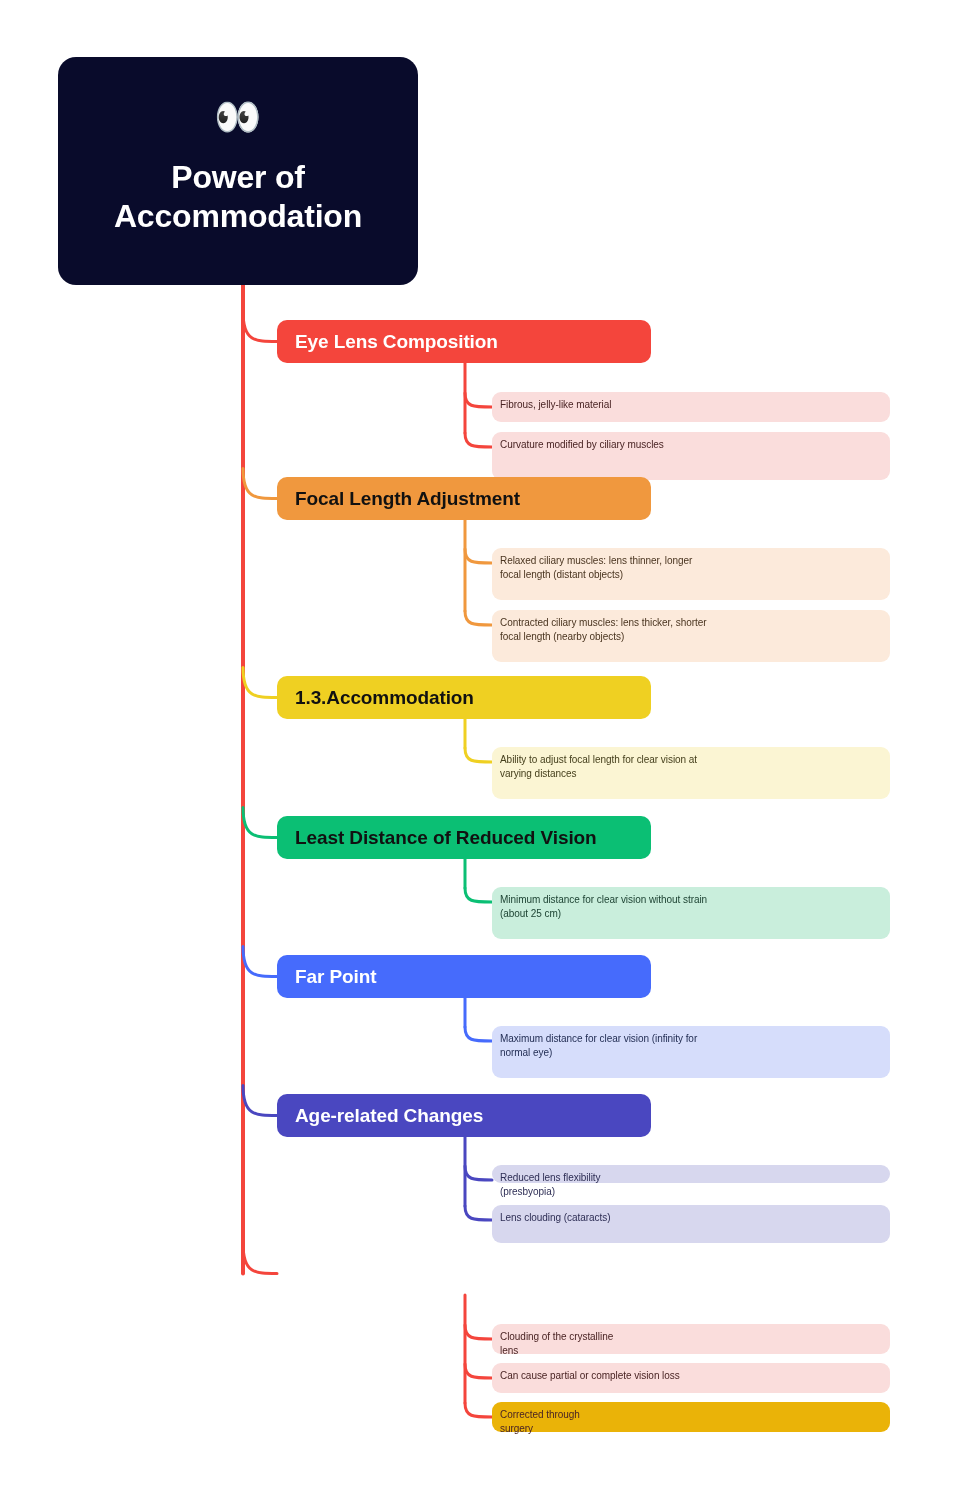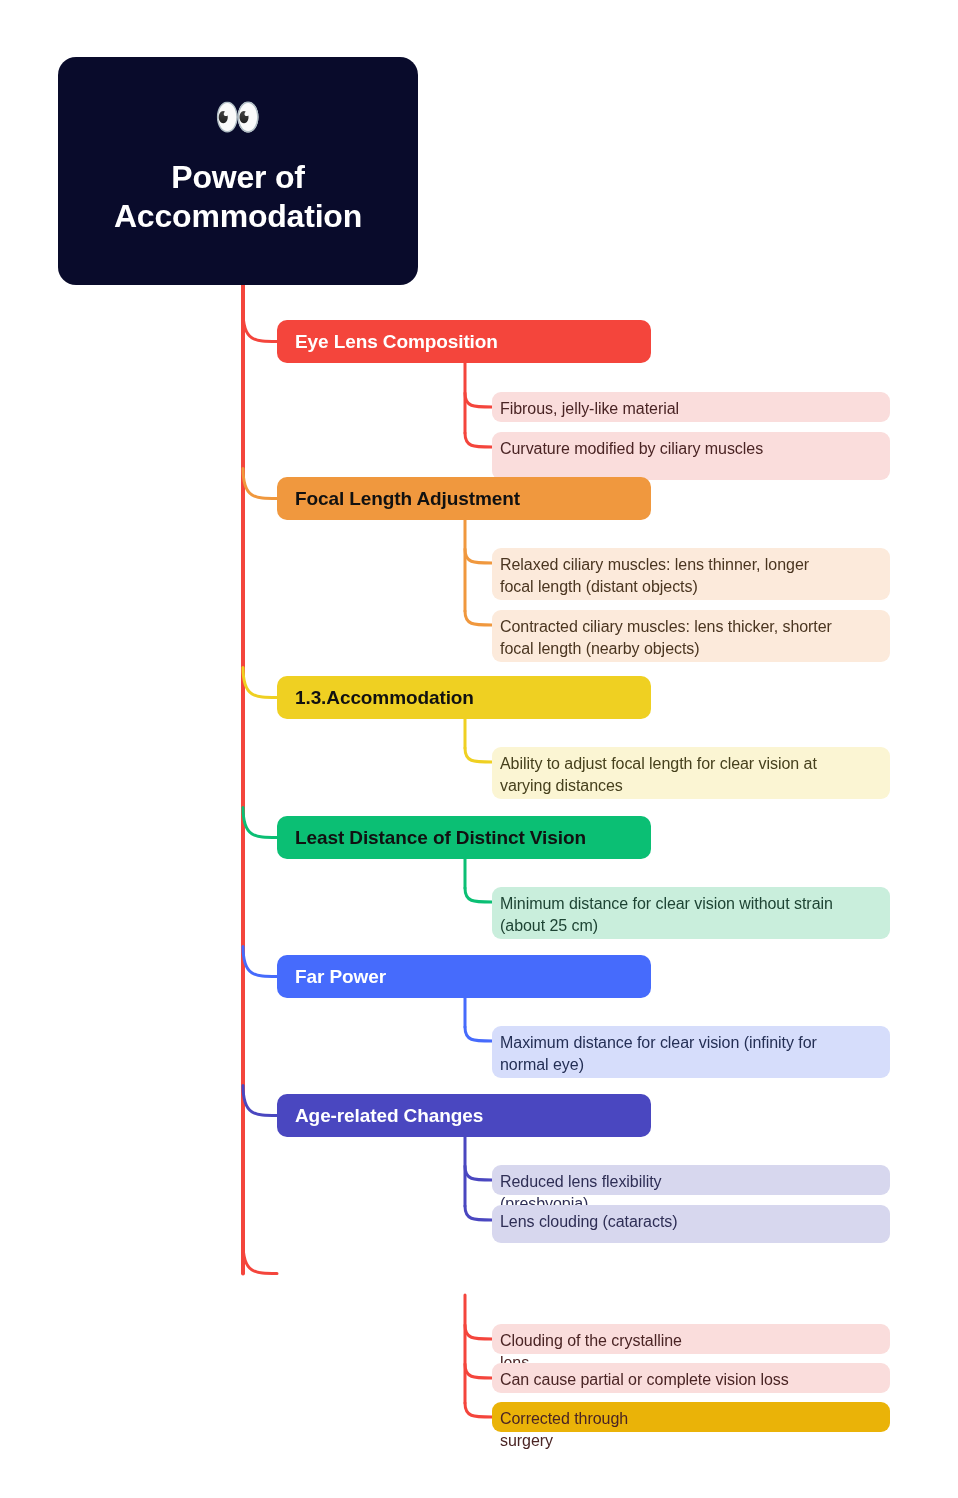--- a/index.html
+++ b/index.html
@@ -77,21 +77,21 @@
     letter-spacing: -0.1px;
   }
 
   
   .leaf {
     position: absolute;
     left: 492px;
     width: 398px;
     border-radius: 9px;
     padding: 6px 12px 6px 8px;
-    font-size: 16px;
+    font-size: 10px;
     line-height: 1.38;
     letter-spacing: -0.05px;
   }
   .leaf .leaf-text {
     display: block;
     white-space: pre-line;
   }
   
   .leaf.clipped {
     overflow: visible;
@@ -159,37 +159,37 @@
 focal length (nearby objects)</span>
     </div>
     <div class="branch" style="top: 676px; background: rgb(239, 208, 34); color: rgb(17, 17, 17);">
       <span>1.3.Accommodation</span>
     </div>
     <div class="leaf" style="top: 747px; height: 52px; background: rgb(251, 245, 211); color: rgb(70, 64, 29);">
       <span class="leaf-text">Ability to adjust focal length for clear vision at
 varying distances</span>
     </div>
     <div class="branch" style="top: 816px; background: rgb(11, 191, 116); color: rgb(17, 17, 17);">
-      <span>Least Distance of Distinct Vision</span>
+      <span>Least Distance of Reduced Vision</span>
     </div>
     <div class="leaf" style="top: 887px; height: 52px; background: rgb(201, 238, 220); color: rgb(30, 68, 52);">
       <span class="leaf-text">Minimum distance for clear vision without strain
 (about 25 cm)</span>
     </div>
     <div class="branch" style="top: 955px; background: rgb(70, 107, 252); color: rgb(255, 255, 255);">
-      <span>Far Power</span>
+      <span>Far Point</span>
     </div>
     <div class="leaf" style="top: 1026px; height: 52px; background: rgb(214, 221, 251); color: rgb(36, 47, 85);">
       <span class="leaf-text">Maximum distance for clear vision (infinity for
 normal eye)</span>
     </div>
     <div class="branch" style="top: 1094px; background: rgb(74, 71, 192); color: rgb(255, 255, 255);">
       <span>Age-related Changes</span>
     </div>
-    <div class="leaf clipped" style="top: 1165px; height: 30px; background: rgb(215, 215, 238); color: rgb(46, 46, 85);">
+    <div class="leaf clipped" style="top: 1165px; height: 18px; background: rgb(215, 215, 238); color: rgb(46, 46, 85);">
       <span class="leaf-text">Reduced lens flexibility
 (presbyopia)</span>
     </div>
     <div class="leaf" style="top: 1205px; height: 38px; background: rgb(215, 215, 238); color: rgb(46, 46, 85);">
       <span class="leaf-text">Lens clouding (cataracts)</span>
     </div>
     <div class="leaf clipped" style="top: 1324px; height: 30px; background: rgb(250, 221, 220); color: rgb(74, 36, 36);">
       <span class="leaf-text">Clouding of the crystalline
 lens</span>
     </div>

